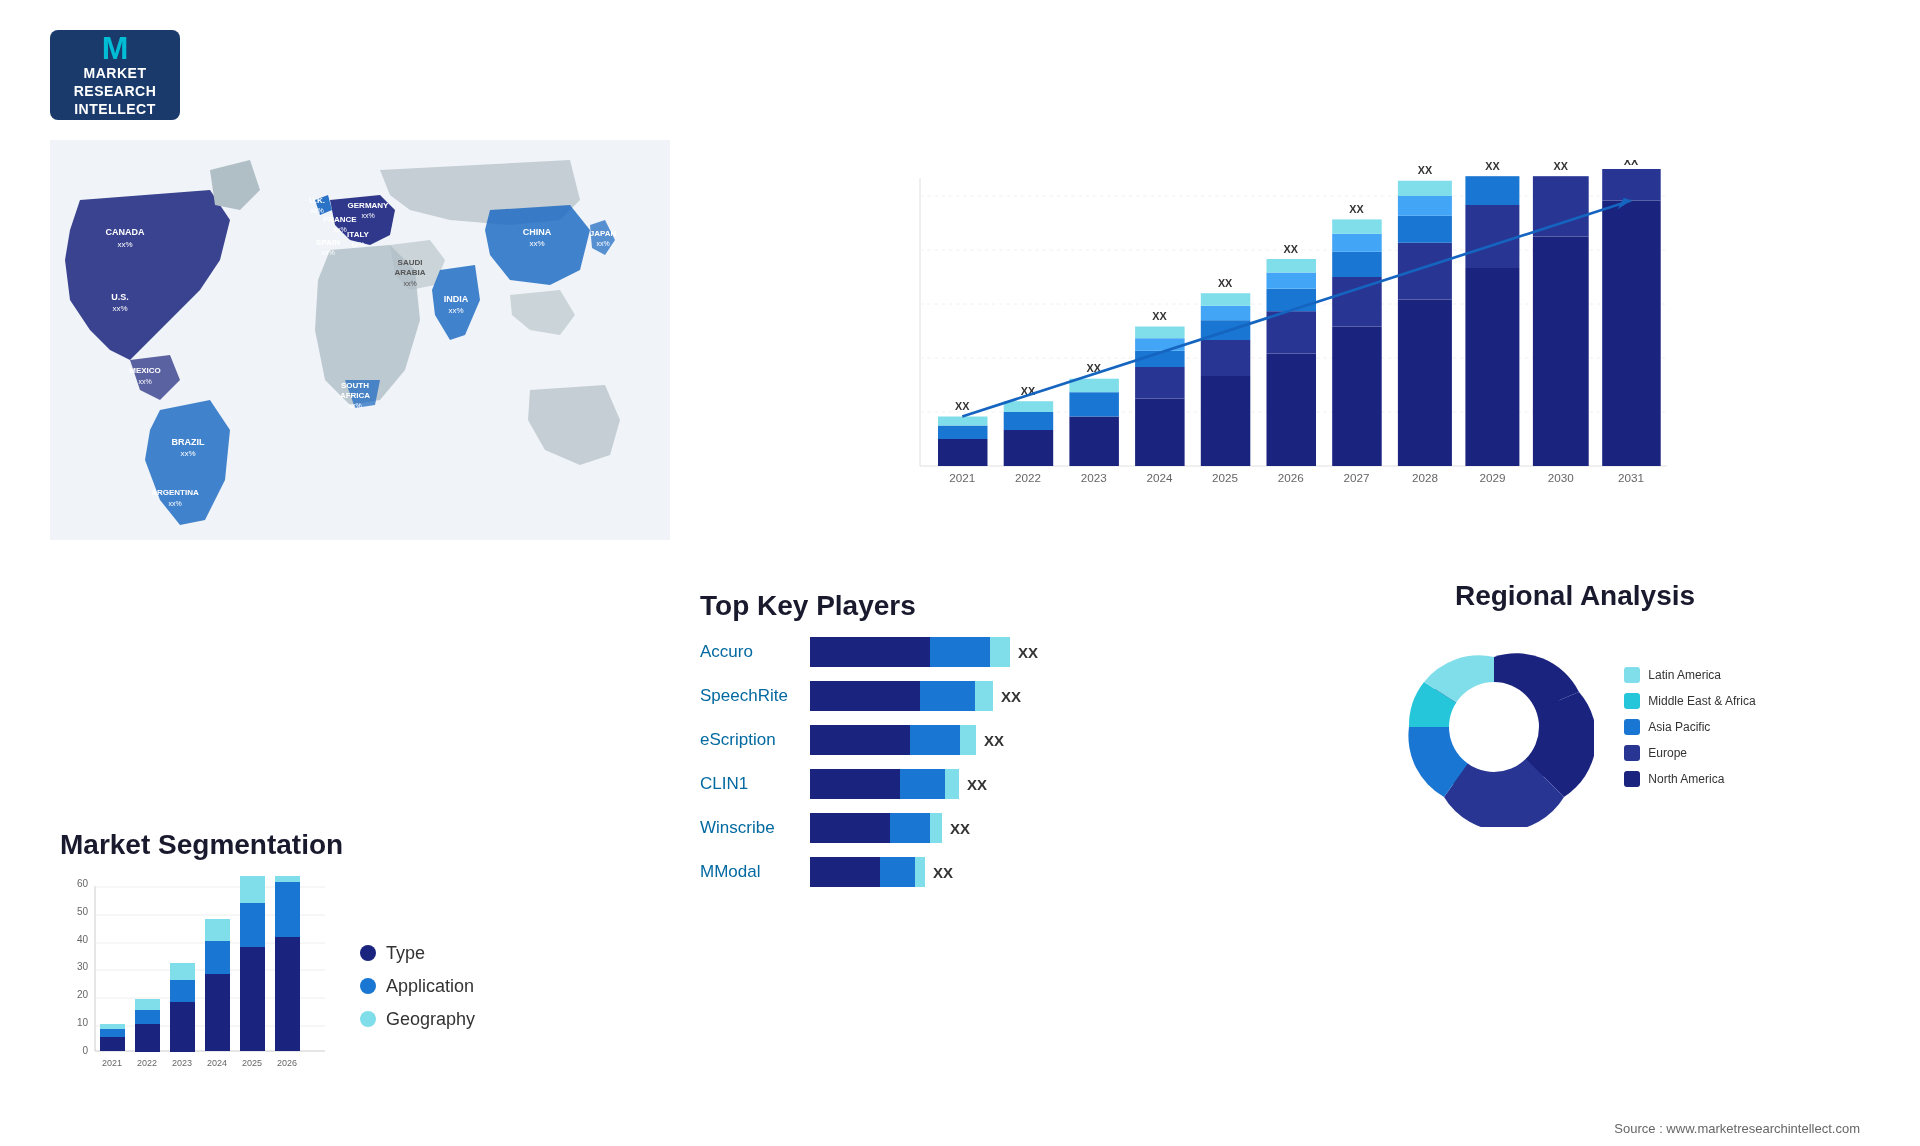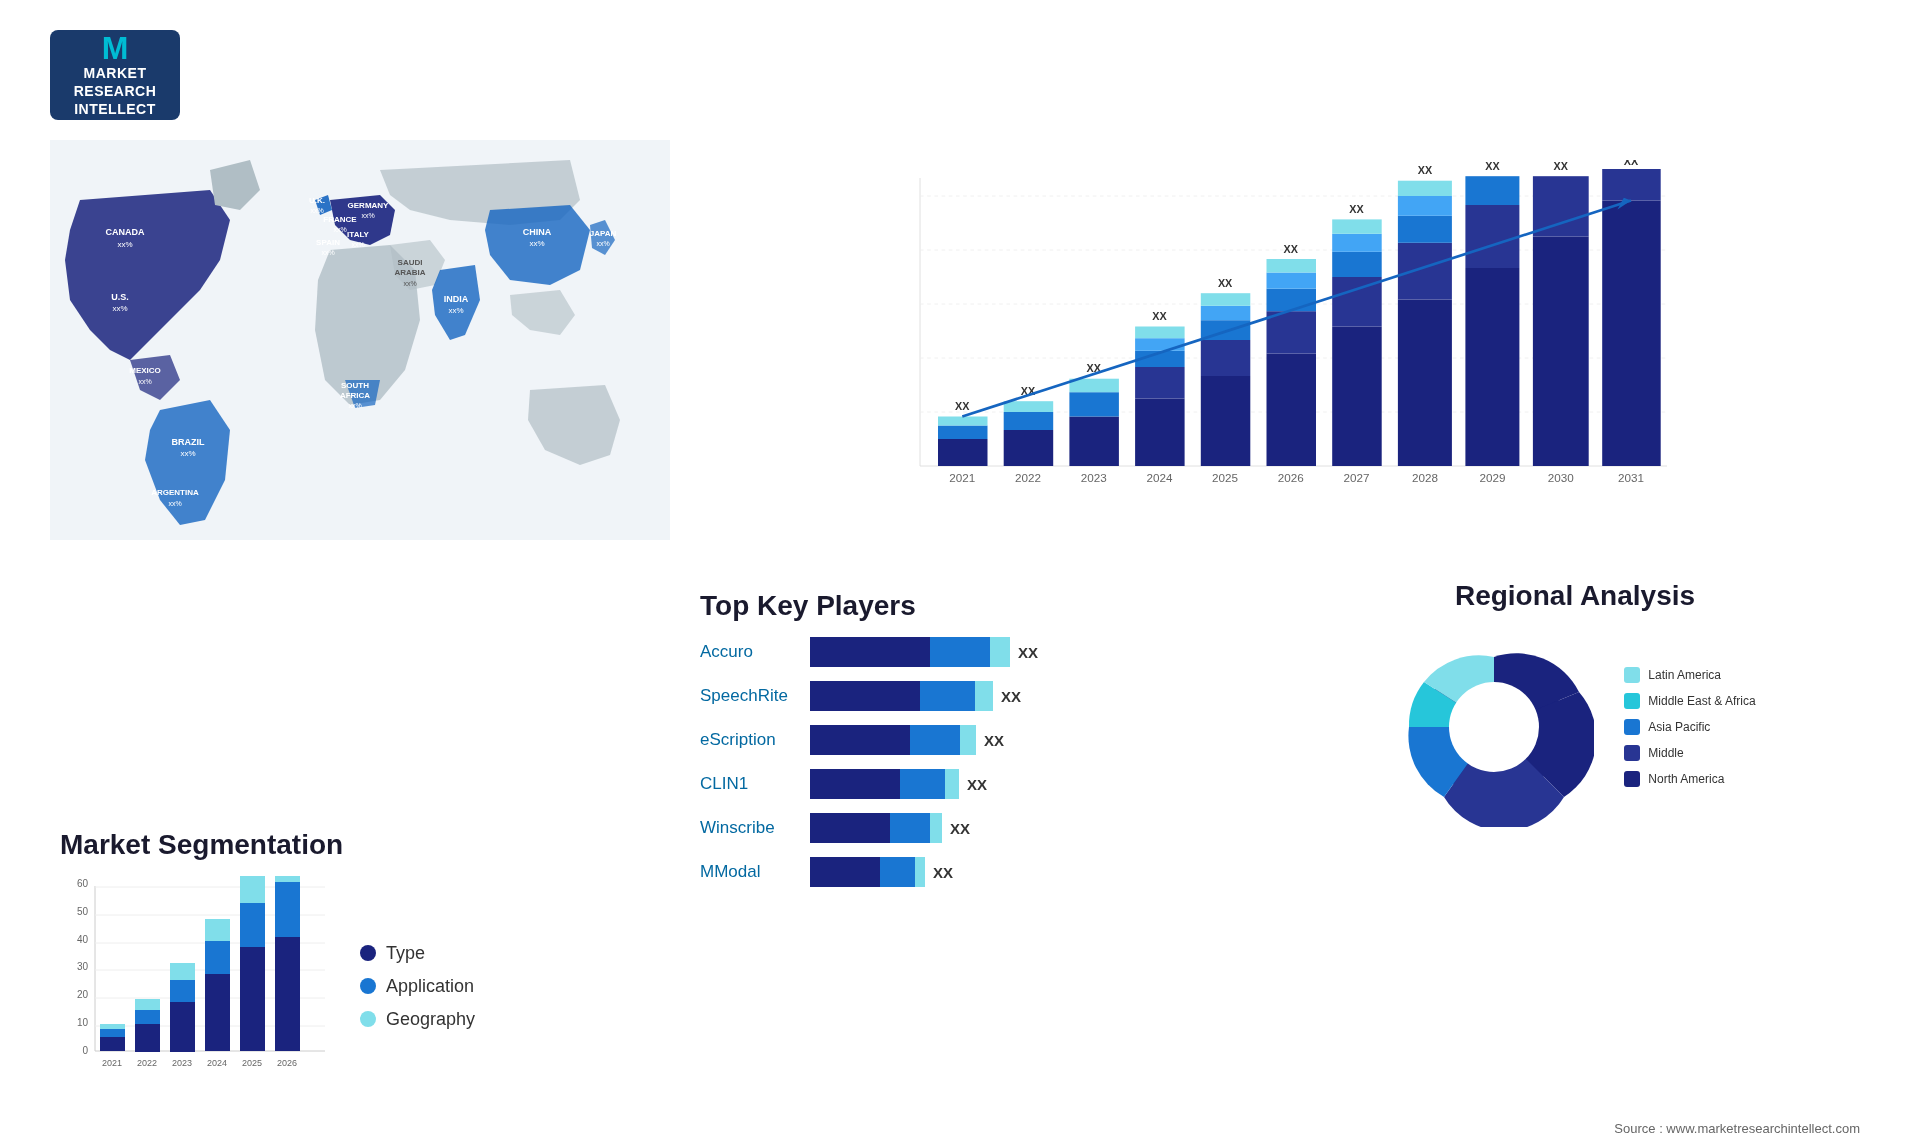--- a/index.html
+++ b/index.html
@@ -597,21 +597,21 @@
             <div class="regional-legend-item">
               <div class="regional-dot" style="background:#26c6da"></div>
               <span>Middle East &amp; Africa</span>
             </div>
             <div class="regional-legend-item">
               <div class="regional-dot" style="background:#1976d2"></div>
               <span>Asia Pacific</span>
             </div>
             <div class="regional-legend-item">
               <div class="regional-dot" style="background:#283593"></div>
-              <span>Middle</span>
+              <span>Europe</span>
             </div>
             <div class="regional-legend-item">
               <div class="regional-dot" style="background:#1a237e"></div>
               <span>North America</span>
             </div>
           </div>
         </div>
       </div>
     </div>
 

